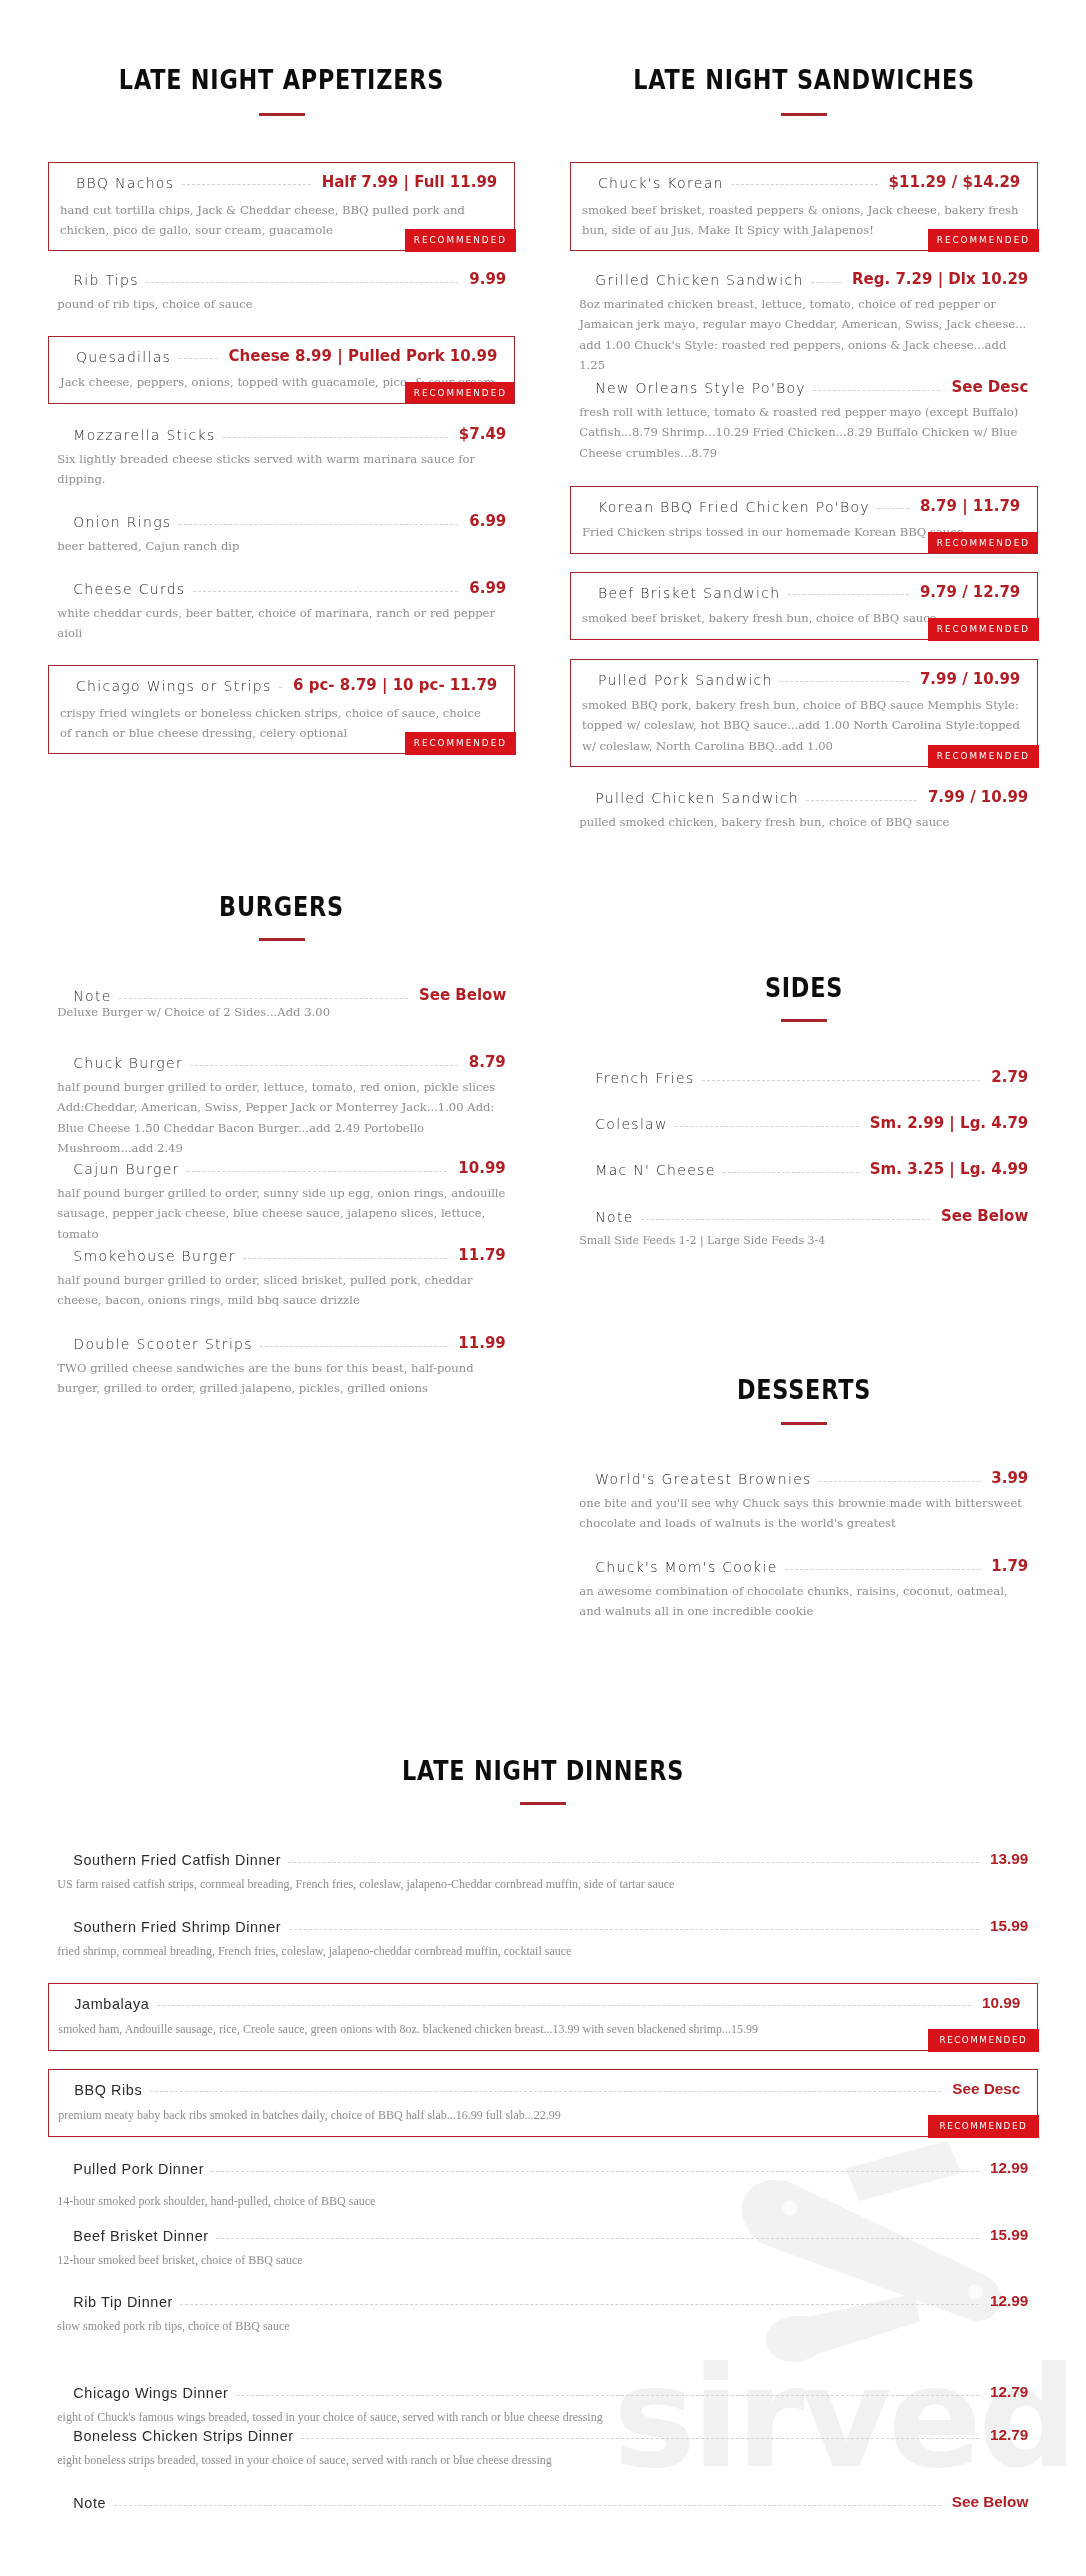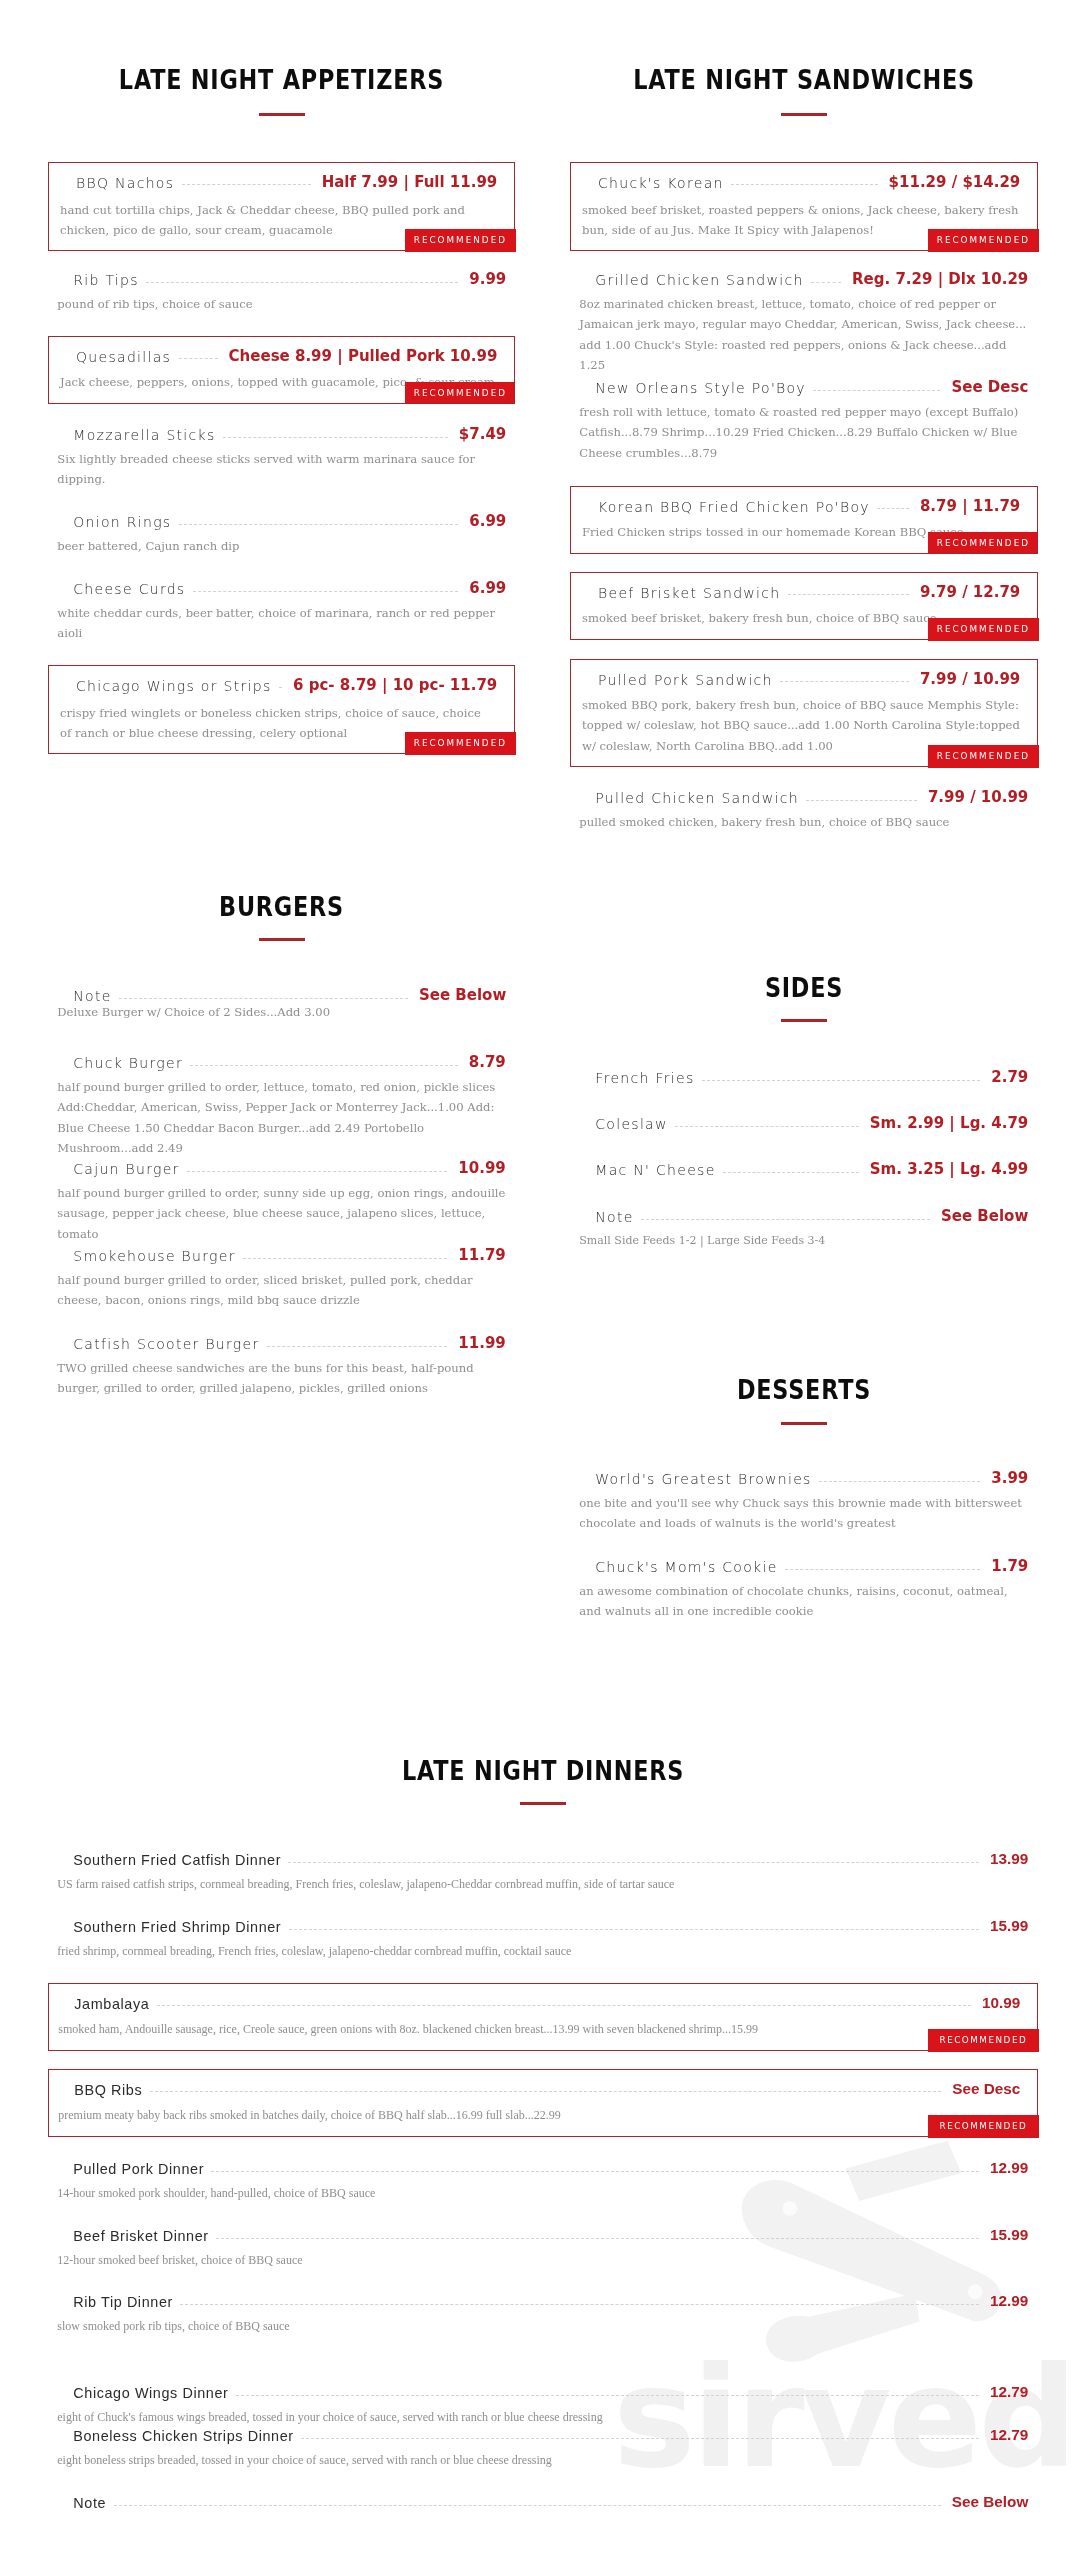--- a/index.html
+++ b/index.html
@@ -249,21 +249,21 @@
     <div class="item-head" style="top:0;padding-right:6.5px;">
         <span class="item-name">Smokehouse Burger</span>
         <span class="leader"></span>
         <span class="item-price">11.79</span>
       </div>
     <div class="item-desc" style="top:26px;">half pound burger grilled to order, sliced brisket, pulled pork, cheddar cheese, bacon, onions rings, mild bbq sauce drizzle</div>
   </div>
 
   <div class="item" style="left:9.3px;top:459px;width:455px;height:67px;">
     <div class="item-head" style="top:0;padding-right:6.5px;">
-        <span class="item-name">Catfish Scooter Burger</span>
+        <span class="item-name">Double Scooter Strips</span>
         <span class="leader"></span>
         <span class="item-price">11.99</span>
       </div>
     <div class="item-desc" style="top:26px;">TWO grilled cheese sandwiches are the buns for this beast, half-pound burger, grilled to order, grilled jalapeno, pickles, grilled onions</div>
   </div>
 </div>
 
 <div class="section" style="left:570px;top:956px;width:468px;height:306px;">
   <div class="section-title" style="top:16.7px;">SIDES</div>
   <div class="title-rule" style="top:63px;"></div>
@@ -362,21 +362,21 @@
     <div class="item-desc" style="top:35px;padding:0 9.3px;">premium meaty baby back ribs smoked in batches daily, choice of BBQ half slab...16.99 full slab...22.99</div>
     <div class="badge">RECOMMENDED</div>
   </div>
 
   <div class="item" style="left:9.3px;top:420px;width:971px;height:46px;">
     <div class="item-head" style="top:0;">
         <span class="item-name">Pulled Pork Dinner</span>
         <span class="leader"></span>
         <span class="item-price">12.99</span>
       </div>
-    <div class="item-desc" style="top:26px;font-family:Liberation Serif, serif;">14-hour smoked pork shoulder, hand-pulled, choice of BBQ sauce</div>
+    <div class="item-desc" style="top:34px;font-family:Liberation Serif, serif;">14-hour smoked pork shoulder, hand-pulled, choice of BBQ sauce</div>
   </div>
 
   <div class="item" style="left:9.3px;top:487px;width:971px;height:46px;">
     <div class="item-head" style="top:0;">
         <span class="item-name">Beef Brisket Dinner</span>
         <span class="leader"></span>
         <span class="item-price">15.99</span>
       </div>
     <div class="item-desc" style="top:26px;">12-hour smoked beef brisket, choice of BBQ sauce</div>
   </div>

